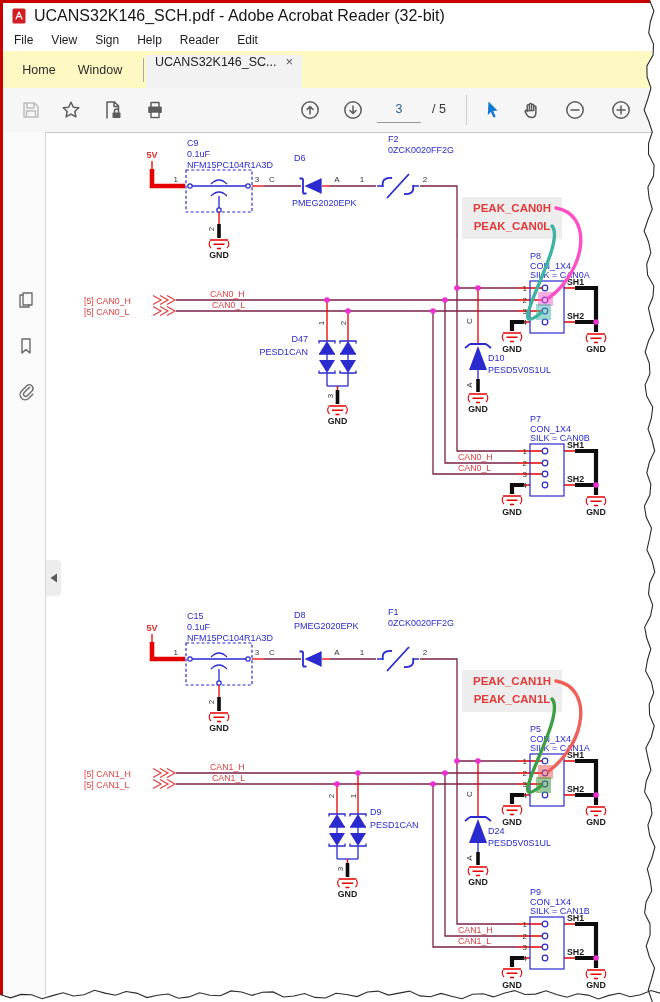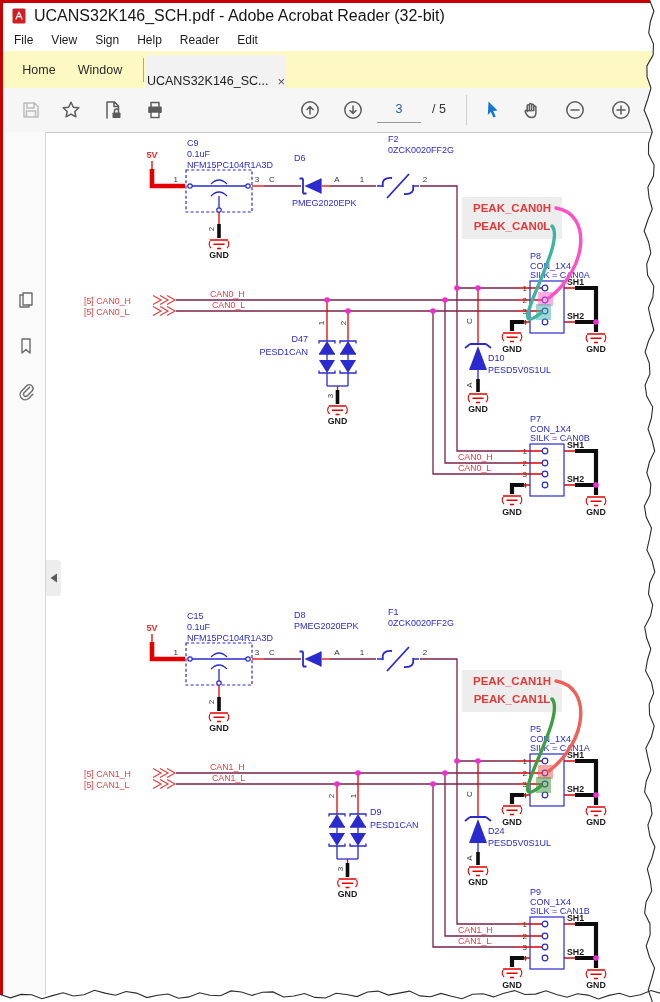--- a/index.html
+++ b/index.html
@@ -14,22 +14,22 @@
   .pdficon{margin-left:9px;display:block}
 
   .menubar{position:absolute;left:5px;top:29px;right:10px;height:22px;background:#fff;display:flex;align-items:center;font-size:12px;color:#1c1c1c}
   .menu-item{padding:0 9px;cursor:default}
 
   .tabbar{position:absolute;left:3px;top:51px;right:8px;height:37px;background:#fef9c3;display:flex;align-items:flex-end}
   .tab{font-size:12.5px;color:#2b2b2b;padding-bottom:11px;text-align:center}
   .tab-home{width:72px}
   .tab-tools{width:50px}
   .tab-sep{width:1px;height:24px;background:#a9a9a9;margin:0 0 6px 18px}
-  .tab-active{margin-left:2px;width:140px;height:33px;background:#f2f2f2;border-radius:3px 3px 0 0;
-      display:flex;align-items:flex-end;justify-content:center;gap:9px;font-size:12.5px;color:#222}
+  .tab-active{margin-left:2px;width:156px;height:33px;background:#f2f2f2;border-radius:3px 3px 0 0;
+      display:flex;align-items:flex-start;justify-content:center;gap:9px;font-size:12.5px;color:#222}
   .tab-close{color:#555;font-size:13px;line-height:13px}
 
   .toolbar{position:absolute;left:3px;top:88px;right:0;height:44px;background:#f6f6f6;border-bottom:1px solid #c9c9c9}
   .tbtn{position:absolute;top:12px;width:20px;height:20px}
   .pagebox{position:absolute;left:374px;top:9px;width:44px;height:25px;border-bottom:1px solid #979797;
       color:#2d5f94;font-size:12.5px;text-align:center;line-height:25px}
   .pagetotal{position:absolute;left:429px;top:9px;height:25px;line-height:25px;font-size:12.5px;color:#333}
   .tb-divider{position:absolute;left:463px;top:7px;width:1px;height:30px;background:#d0d0d0}
 
   .sidenav{position:absolute;left:3px;top:132px;width:42px;height:863px;background:#fafafa;border-right:1px solid #d7d7d7}

